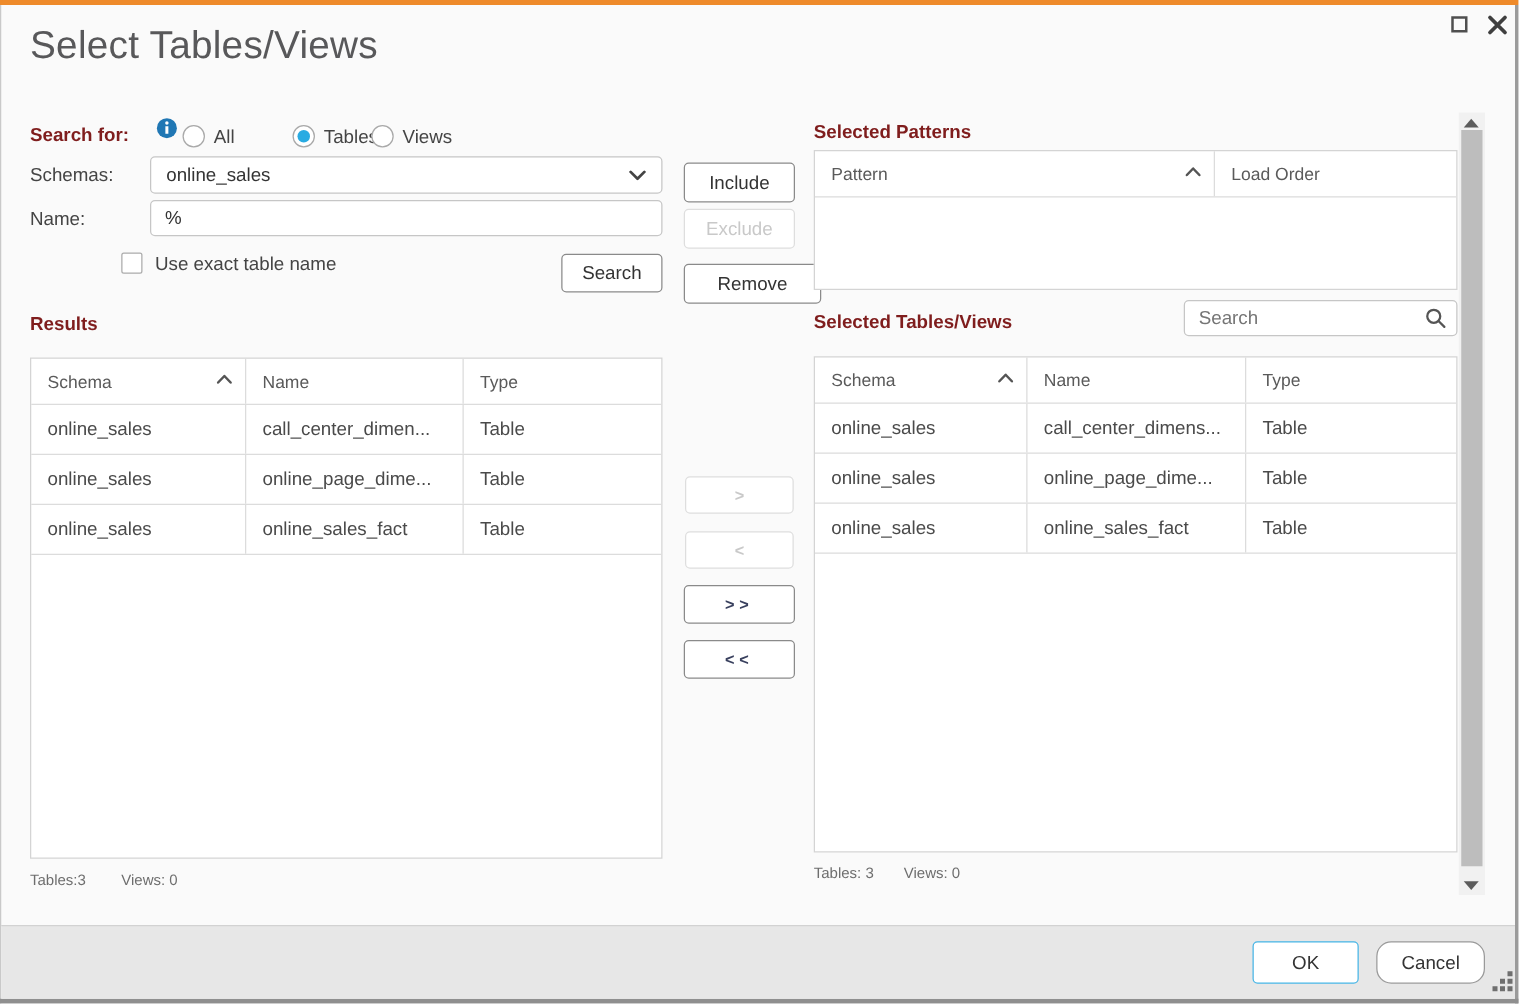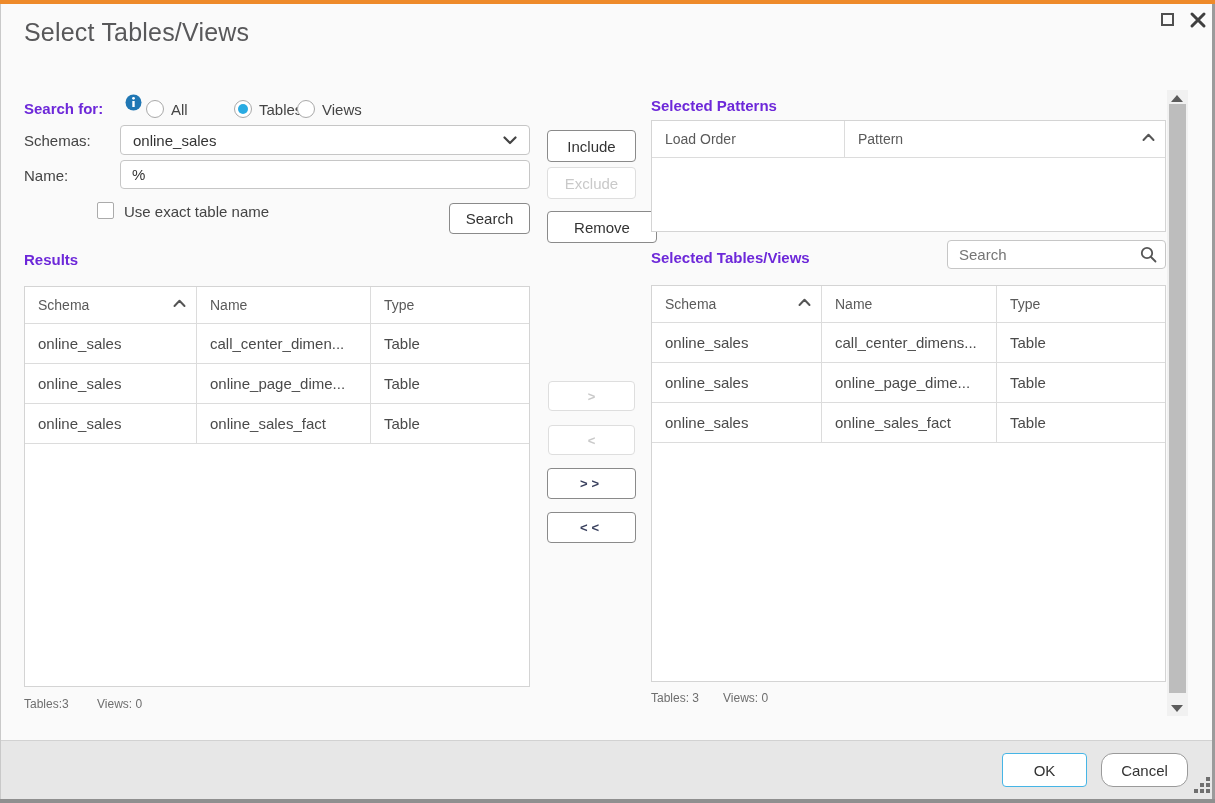--- a/index.html
+++ b/index.html
@@ -7,25 +7,25 @@
   body { font-family:"Liberation Sans", sans-serif; color:#444; }
   #dialog { position:relative; width:1215px; height:803px; overflow:hidden; background:#fafafa; }
   .abs { position:absolute; }
 
   
   .top-accent { left:0; top:0; width:1215px; height:4px; }
   .edge-l { left:0; top:4px; width:1px; height:799px; background:#c9c9c9; }
   .edge-r { left:1212px; top:4px; width:3px; height:799px; background:#9b9b9b; }
   .edge-b { left:0; top:799px; width:1215px; height:4px; background:#8f8f8f; }
 
-  .title { left:24px; top:18px; font-size:25px; font-weight:400; color:#58585a; letter-spacing:.2px; }
+  .title { left:24px; top:18px; font-size:31px; font-weight:400; color:#58585a; letter-spacing:.2px; }
   .win-max { left:1161px; top:13px; width:13px; height:13px; border:2px solid #4f4f4f; background:transparent; cursor:pointer; }
   .win-close { left:1188px; top:10px; width:20px; height:20px; cursor:pointer; }
 
-  .lbl-bold { font-size:15px; font-weight:700; color:#6d28d9; }
+  .lbl-bold { font-size:15px; font-weight:700; color:#7f1d1d; }
   .lbl { font-size:15px; color:#444; }
 
   
   .radio { width:18px; height:18px; border:1px solid #a9a9a9; border-radius:50%; background:#fff; display:flex; align-items:center; justify-content:center; }
   .radio .dot { width:10px; height:10px; border-radius:50%; }
   .radio-row { display:flex; align-items:center; gap:7px; cursor:pointer; }
 
   
   .selectbox { left:120px; top:125px; width:410px; height:30px; background:#fff; border:1px solid #c6c6c6; border-radius:4px; display:flex; align-items:center; padding:0 12px; font-size:15px; color:#333; cursor:pointer; justify-content:space-between; }
   .textinput { background:#fff; border:1px solid #c6c6c6; border-radius:4px; font-size:15px; color:#333; font-family:"Liberation Sans", sans-serif; padding:0 11px; outline:none; }
@@ -165,31 +165,31 @@
   <div class="abs mini" style="left:97px; top:697px;">Views: 0</div>
 
   <div class="abs btn sgl disabled" style="left:548px; top:381px; width:87px; height:30px;">&gt;</div>
   <div class="abs btn sgl disabled" style="left:548px; top:425px; width:87px; height:30px;">&lt;</div>
   <div class="abs btn dbl" style="left:547px; top:468px; width:89px; height:31px;">&gt;&gt;</div>
   <div class="abs btn dbl" style="left:547px; top:512px; width:89px; height:31px;">&lt;&lt;</div>
 
   <div class="abs lbl-bold" style="left:651px; top:97px;">Selected Patterns</div>
   <div class="abs tbl" style="left:651px; top:120px; width:515px; height:112px;">
     <div class="trow">
-      <div class="tcell th" style="width:193px;">
-          <span>Load Order</span>
-        </div>
       <div class="tcell th" style="width:320px;">
         <span>Pattern</span>
         <span class="sort-ic">
           <svg width="13" height="9" viewBox="0 0 13 9">
               <path d="M1.5 7 L6.5 1.8 L11.5 7" fill="none" stroke="#555" stroke-width="2" stroke-linecap="round" stroke-linejoin="round"></path>
             </svg>
         </span>
       </div>
+      <div class="tcell th" style="width:193px;">
+          <span>Load Order</span>
+        </div>
     </div>
   </div>
 
   <div class="abs lbl-bold" style="left:651px; top:249px;">Selected Tables/Views</div>
   <div class="abs" style="left:947px; top:240px; width:219px; height:29px;">
     <input class="textinput" style="width: 219px; height: 29px; padding-right: 34px;" placeholder="Search">
     <span style="position:absolute; right:9px; top:6px;">
       <svg width="17" height="17" viewBox="0 0 17 17">
           <circle cx="7" cy="7" r="5.2" fill="none" stroke="#555" stroke-width="1.8"></circle>
           <path d="M11 11 L15.5 15.5" stroke="#555" stroke-width="1.8" stroke-linecap="round"></path>

